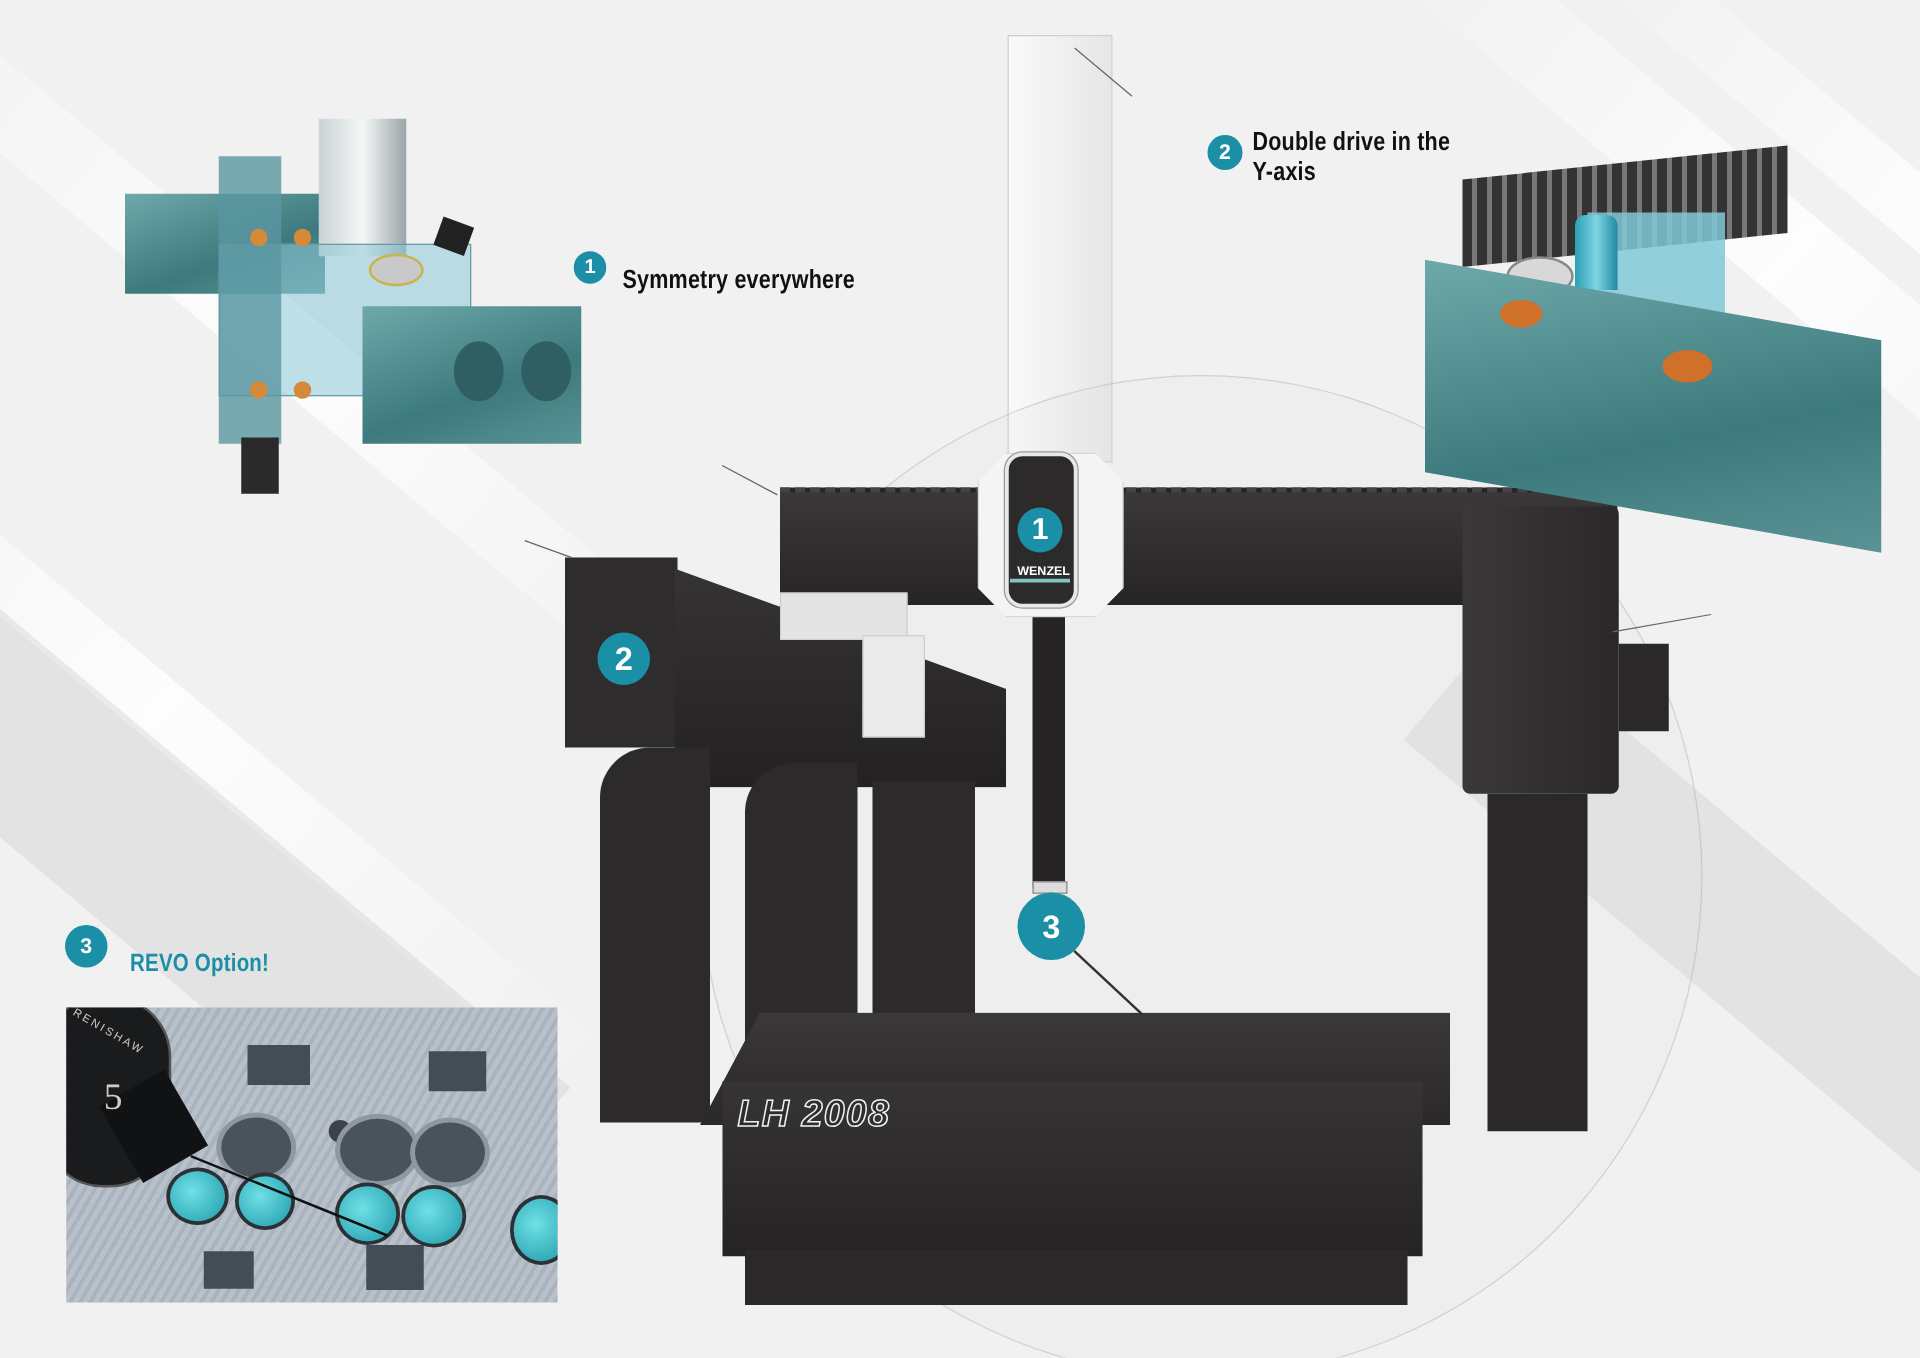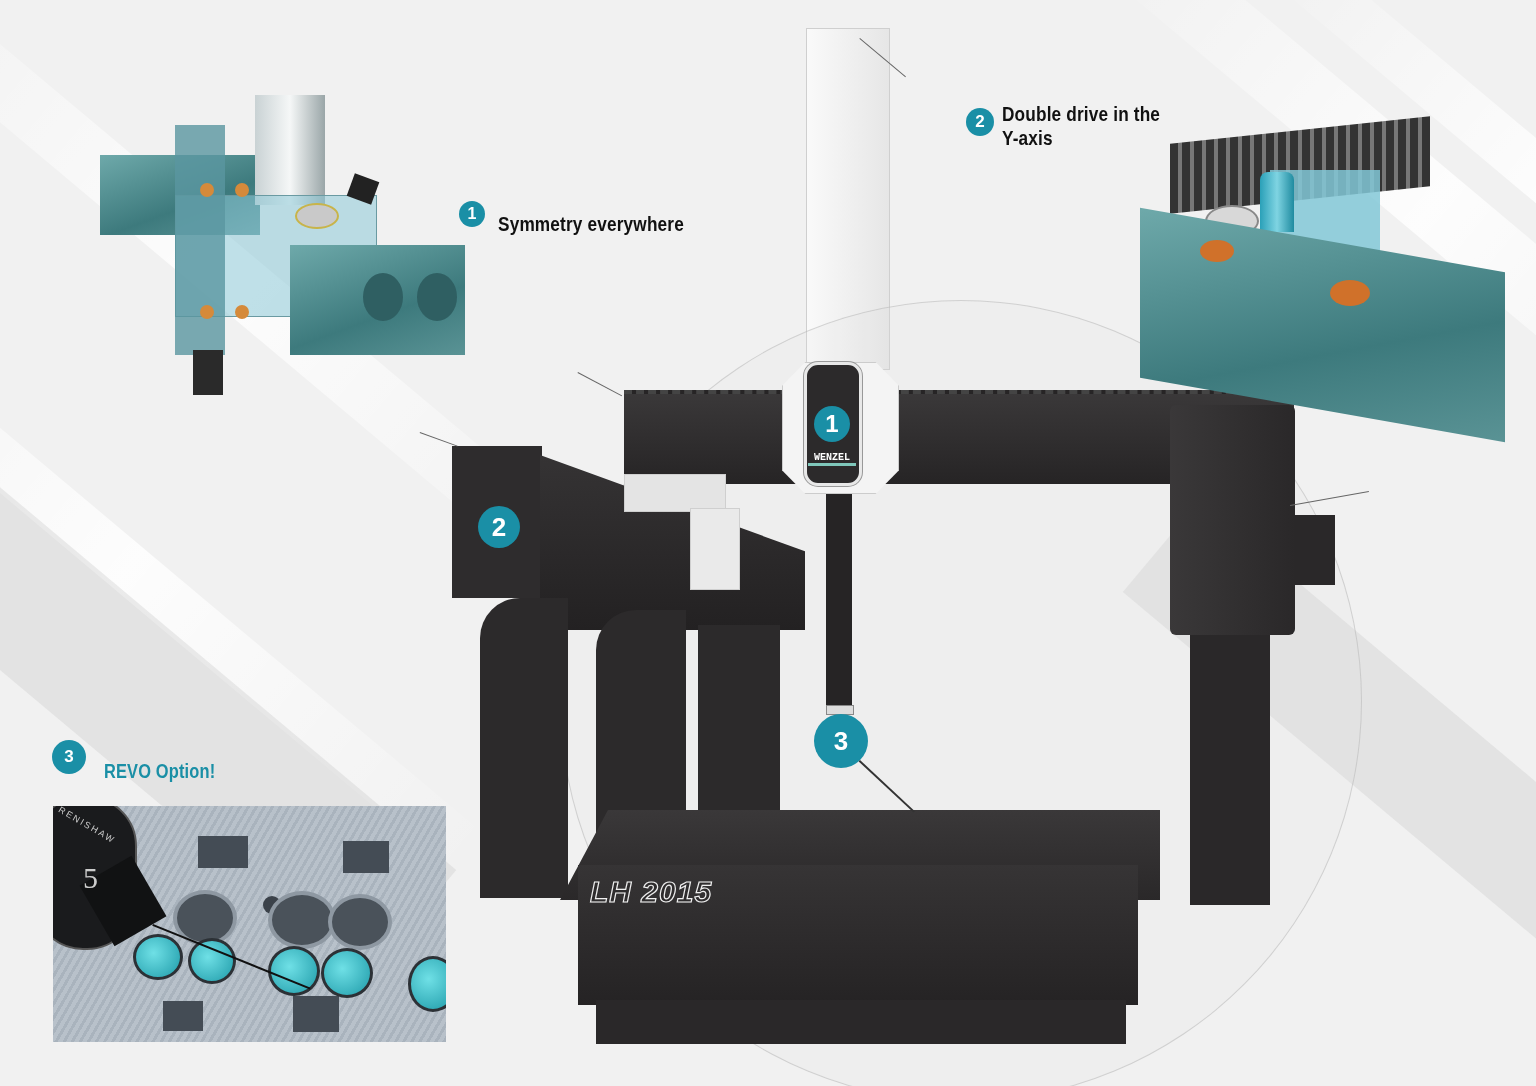--- a/index.html
+++ b/index.html
@@ -46,26 +46,26 @@
 <div class="dark" style="left:596px;top:610px;width:90px;height:260px;border-radius:40px 0 0 0;"></div>
 <div class="dark" style="left:698px;top:625px;width:82px;height:230px;"></div>
 
 <div class="dark" style="left:826px;top:480px;width:26px;height:230px;background:#262425;"></div>
 
 <div style="position:absolute;left:782px;top:362px;width:115px;height:130px;background:#f4f4f4;clip-path:polygon(20% 0,80% 0,100% 18%,100% 82%,80% 100%,20% 100%,0 82%,0 18%);border:1px solid #ccc;"></div>
 <div style="position:absolute;left:804px;top:362px;width:52px;height:118px;background:#2c2a2b;border:3px solid #e8e8e8;border-radius:14px;box-shadow:0 0 0 1px #999;"></div>
 <div class="badge" style="left:814px;top:406px;width:36px;height:36px;font-size:24px;">
   <span>1</span>
 </div>
-<div style="position:absolute;left:808px;top:452px;width:48px;text-align:center;font-size:10px;font-weight:bold;color:#fff;border-bottom:3px solid #7fc7bb;font-family:Liberation Mono, monospace;">WENZEL</div>
+<div style="position:absolute;left:808px;top:452px;width:48px;text-align:right;font-size:10px;font-weight:bold;color:#fff;border-bottom:3px solid #7fc7bb;">WENZEL</div>
 
 <div class="dark" style="left:560px;top:810px;width:600px;height:90px;background:linear-gradient(180deg,#3a3839,#2a2829);clip-path:polygon(8% 0,100% 0,100% 100%,0 100%);"></div>
 <div class="dark" style="left:578px;top:865px;width:560px;height:140px;background:linear-gradient(180deg,#363435,#252324);"></div>
 <div class="dark" style="left:596px;top:1000px;width:530px;height:44px;background:#2a2829;"></div>
-<div style="position:absolute;left:590px;top:875px;font-size:30px;font-style:italic;font-weight:bold;color:#2e2c2d;-webkit-text-stroke:1.2px #f0f0f0;letter-spacing:1px;">LH 2015</div>
+<div style="position:absolute;left:590px;top:875px;font-size:30px;font-style:italic;font-weight:bold;color:#2e2c2d;-webkit-text-stroke:1.2px #f0f0f0;letter-spacing:1px;">LH 2008</div>
 
 <div class="badge" style="left:478px;top:506px;width:42px;height:42px;font-size:26px;">
   <span>2</span>
 </div>
 
 <div style="position:absolute;left:826px;top:705px;width:26px;height:8px;background:#ddd;border:1px solid #888;"></div>
 <div class="badge" style="left:814px;top:714px;width:54px;height:54px;font-size:26px;">
   <span>3</span>
 </div>
 <div class="thin" style="left:860px;top:760px;width:75px;height:2px;background:#333;transform:rotate(43deg);"></div>

